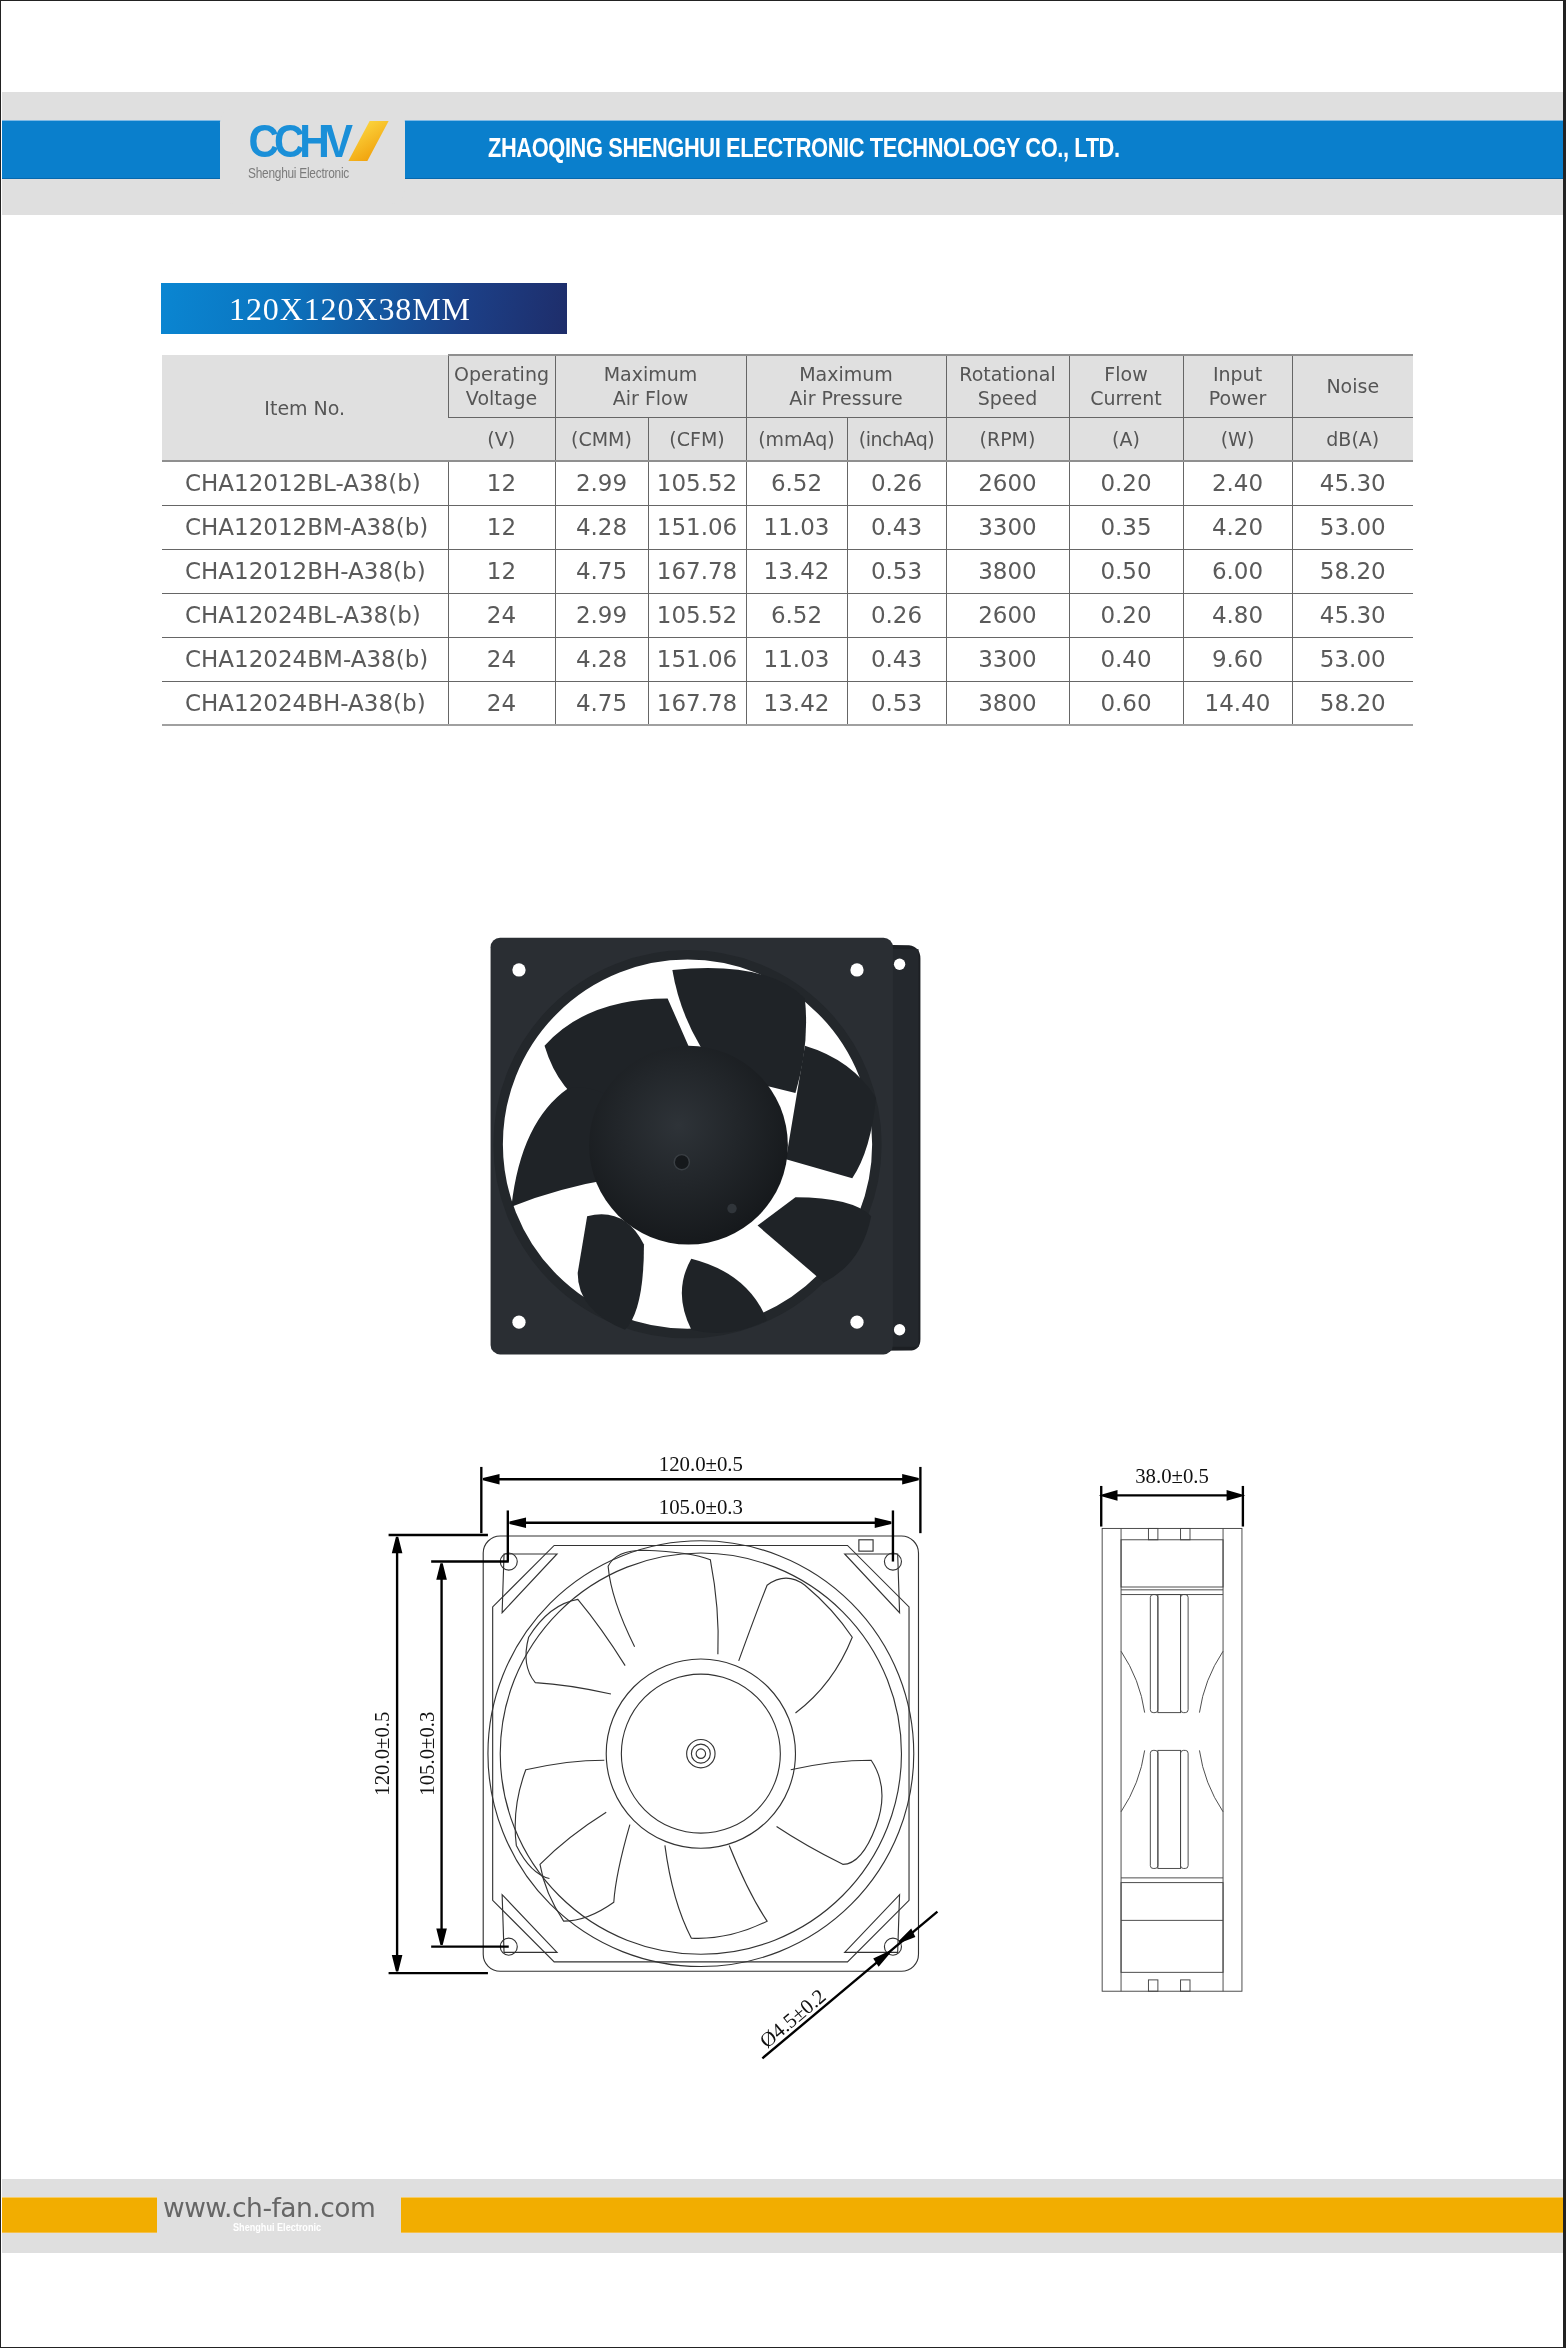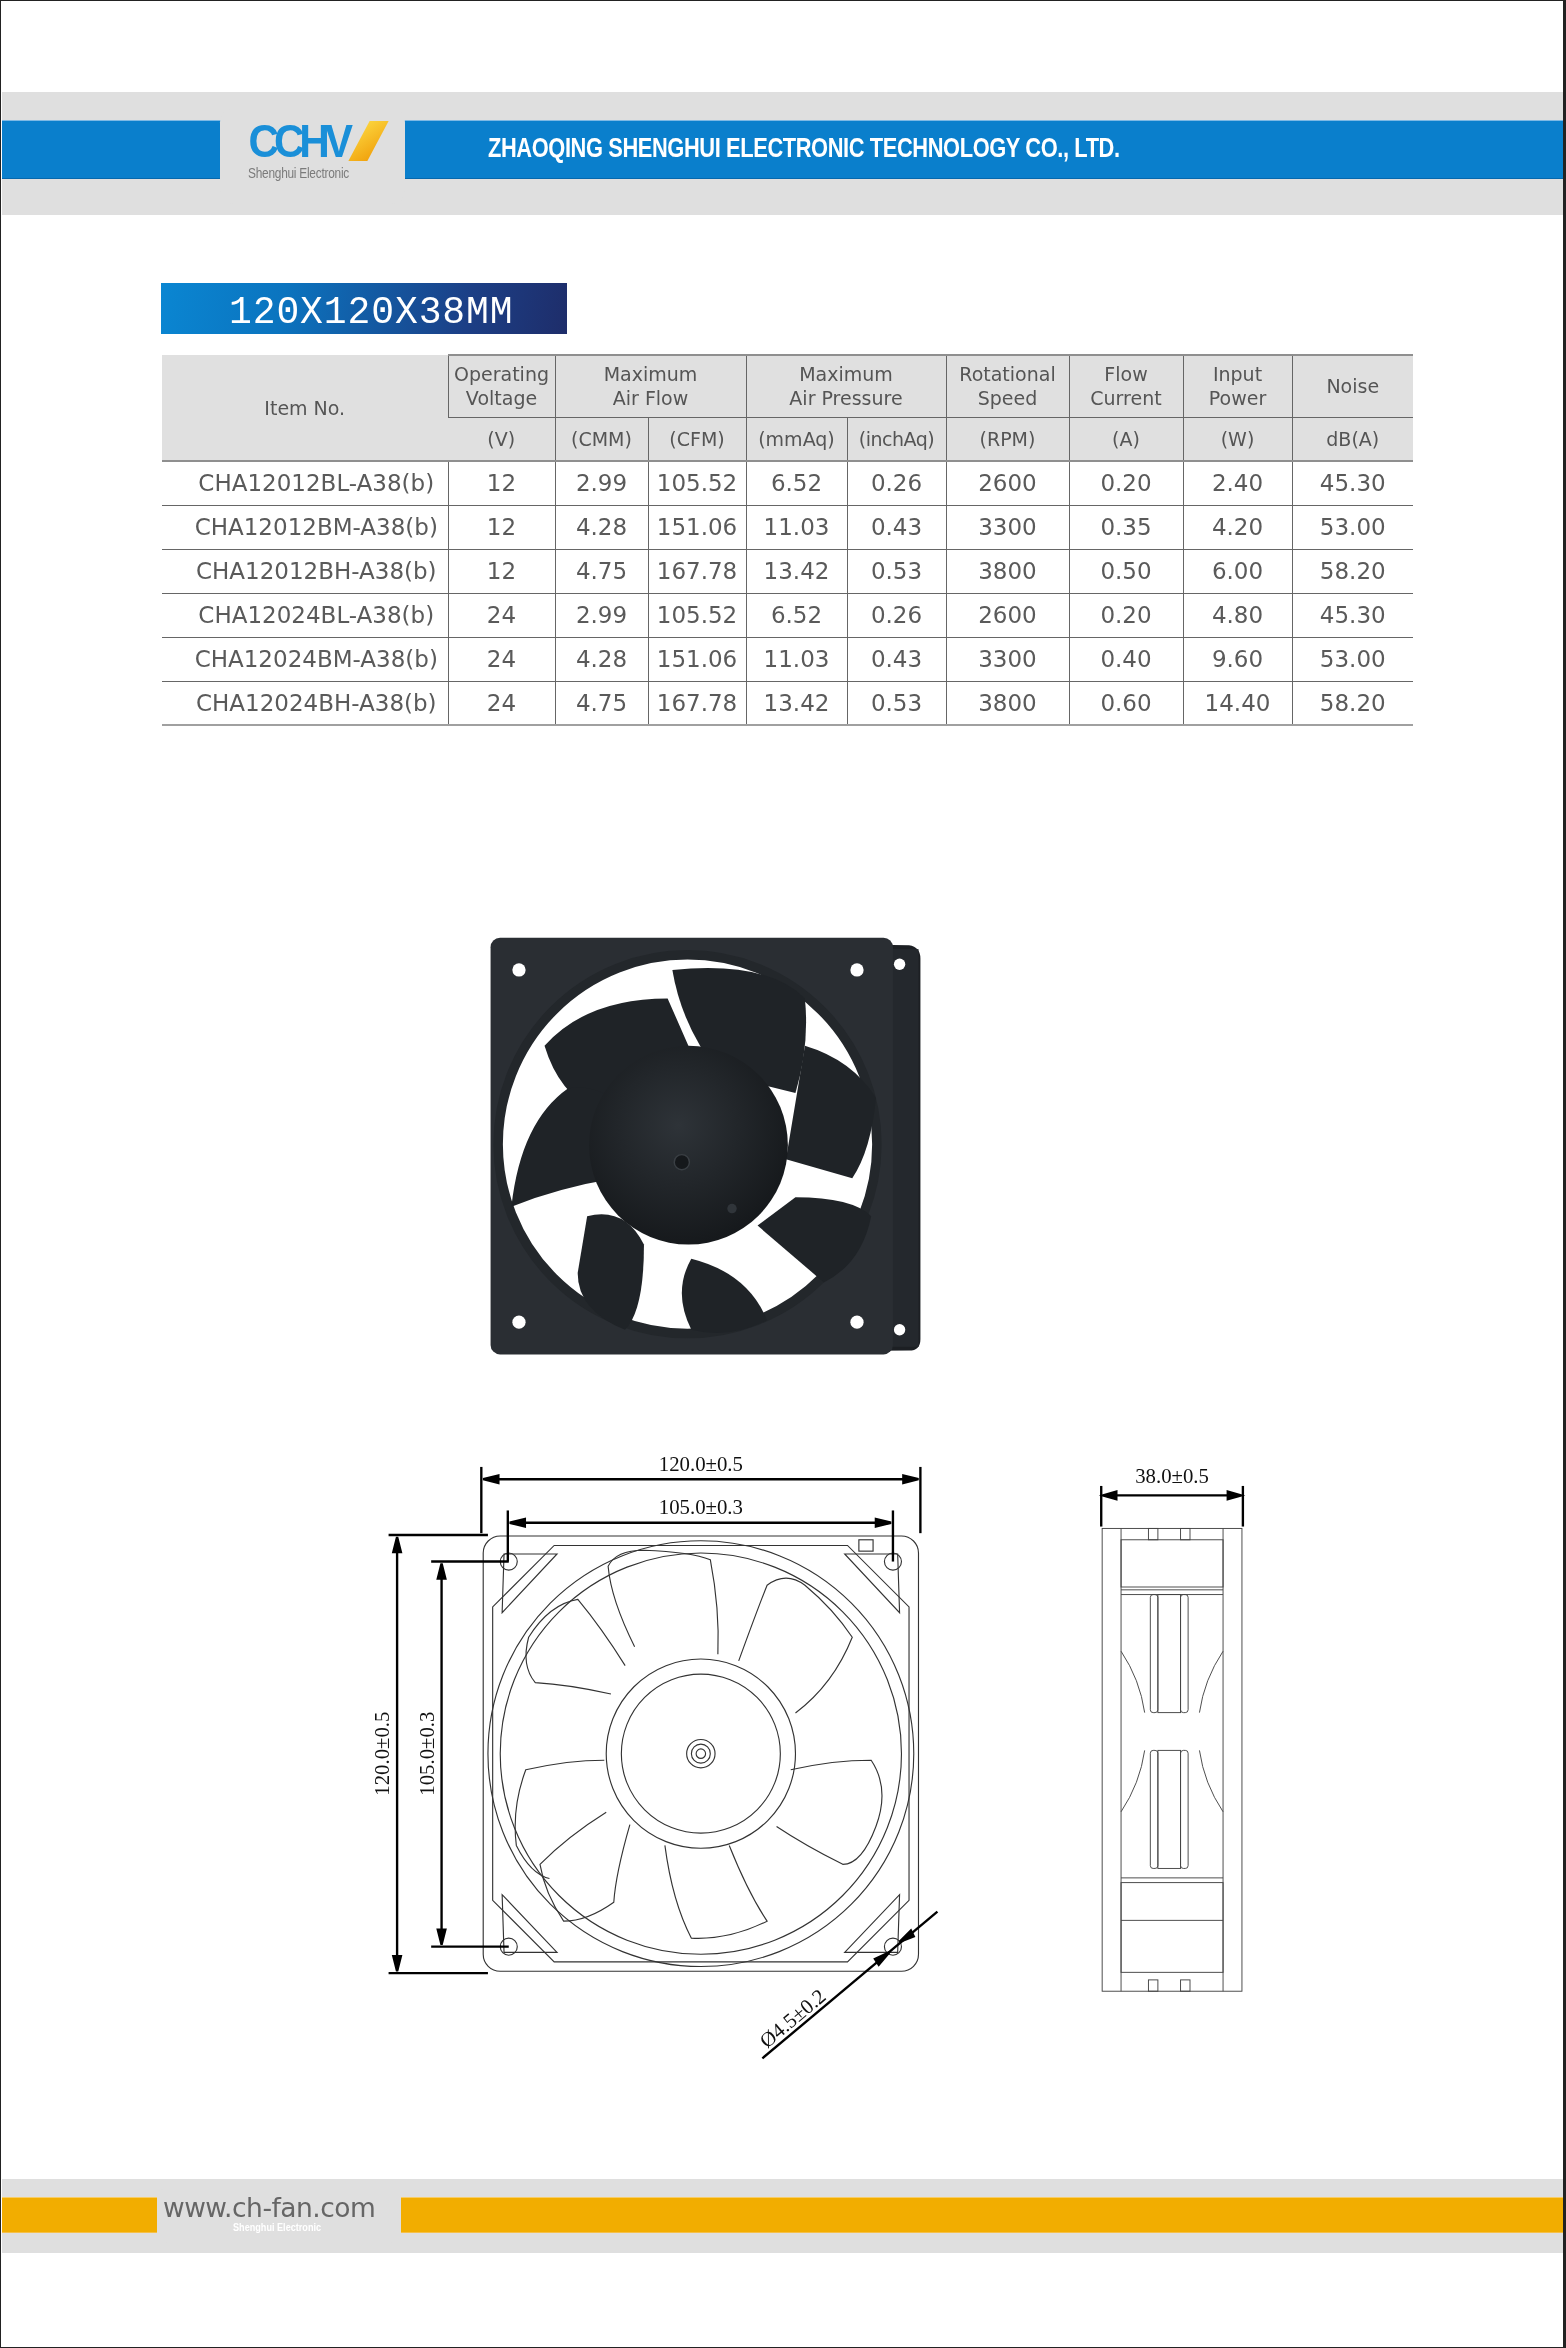--- a/index.html
+++ b/index.html
@@ -12,35 +12,35 @@
   .header-bar { position: absolute; left: 1.9px; top: 120px; width: 1561px; height: 59px; background: #0a7fcc; border-top: 1.9px solid #7db9e5; border-bottom: 1.9px solid #0668ad; }
   .logo-box { position: absolute; left: 220px; top: 109px; width: 185px; height: 95px; background: #dfdfdf; border-radius: 13.2px; }
   .logo-mark { position: absolute; left: 243px; top: 120px; height: 42px; display: flex; align-items: center; }
   .logo-mark span { font-family: "Liberation Sans", sans-serif; font-weight: bold; font-size: 47px; letter-spacing: -5.7px; color: #1a8fd8; transform: scaleX(0.9); display: inline-block; line-height: 42px; }
   .logo-slash { display:inline-block; width: 19px; height: 40px; background: linear-gradient(135deg,#fbd23b,#f1a30e); transform: skewX(-28deg); margin-left: 5.7px; }
   .logo-sub { position: absolute; left: 248px; top: 165px; width: 132px; font-size: 14px; color: #7b7b7b; letter-spacing: -0.3px; transform: scaleX(0.85); transform-origin: left; white-space: nowrap; }
   .company-name { position: absolute; left: 488px; top: 132px; font-family: "Liberation Sans", sans-serif; font-weight: bold; font-size: 28px; color: #ffffff; white-space: nowrap; transform: scaleX(0.78); transform-origin: left center; letter-spacing: -0.5px; }
 
   
   .size-badge { position: absolute; left: 161px; top: 283px; width: 406px; height: 51px; background: linear-gradient(100deg, #0a86d2 0%, #0b74bf 30%, #1c3f86 75%, #1e2d6a 100%); }
-  .size-badge span { position: absolute; left: 68px; top: 7.6px; font-family: Liberation Mono, monospace; font-size: 38px; color: #ffffff; letter-spacing: 0.9px; }
+  .size-badge span { position: absolute; left: 68px; top: 7.6px; font-family: Liberation Serif, serif; font-size: 32px; color: #ffffff; letter-spacing: 0.9px; }
 
   
   .spec-table { position: absolute; left: 162px; top: 354px; width: 1251px; border-collapse: collapse; color: #555; font-family: "DejaVu Sans", sans-serif; }
   .spec-table th, .spec-table td { border-left: 1.4px solid #666; text-align: center; font-weight: normal; }
   .spec-table tr > *:first-child { border-left: none; }
   .spec-table thead th { background: #e0e0e0; font-size: 19px; line-height: 24px; color: #555; }
   .spec-table thead tr.h1 th { height: 62px; }
   .spec-table thead tr.h2 th { height: 44px; border-top: 1.4px solid #666; }
   .spec-table thead tr.h1 th[rowspan] { border-top: none; }
   .spec-table thead tr:first-child th { border-top: 2.8px solid #8f8f8f; }
   .spec-table tbody td { height: 44px; font-size: 23px; color: #5a5a5a; border-top: 1.4px solid #666; }
   .spec-table tbody tr:first-child td { border-top: 2.8px solid #8f8f8f; }
   .spec-table tbody tr:last-child td { border-bottom: 2.8px solid #a0a0a0; }
-  .spec-table tbody td.item { text-align: center; padding-left: 23px; }
+  .spec-table tbody td.item { text-align: left; padding-left: 23px; }
   .hdr-narrow { letter-spacing: -0.5px; }
 
   
   .fan-photo { position: absolute; left: 483px; top: 932px; width: 445px; height: 431px; }
 
   
   .front-drawing { position: absolute; left: 360px; top: 1448px; width: 606px; height: 634px; }
   .side-drawing { position: absolute; left: 1088px; top: 1462px; width: 170px; height: 539px; }
   .dim-text { font-family: "Liberation Serif", serif; font-size: 22px; fill: #111; }
 

